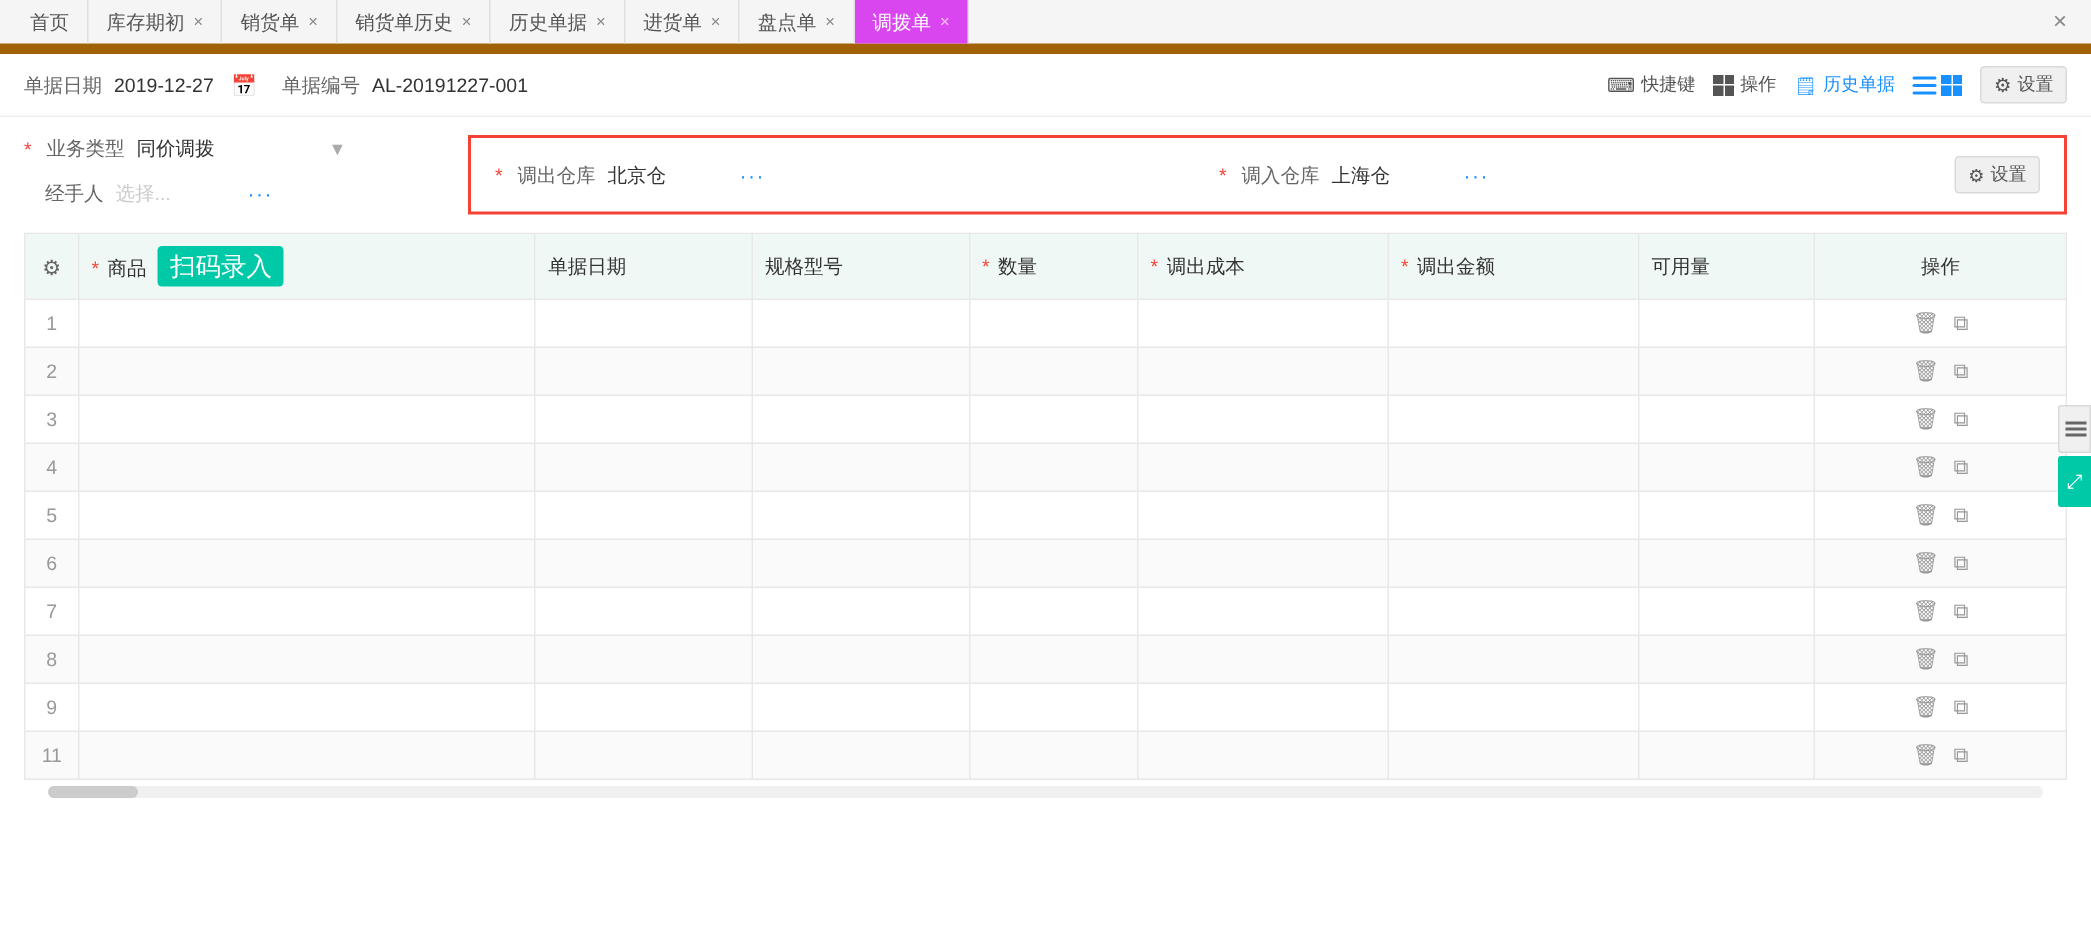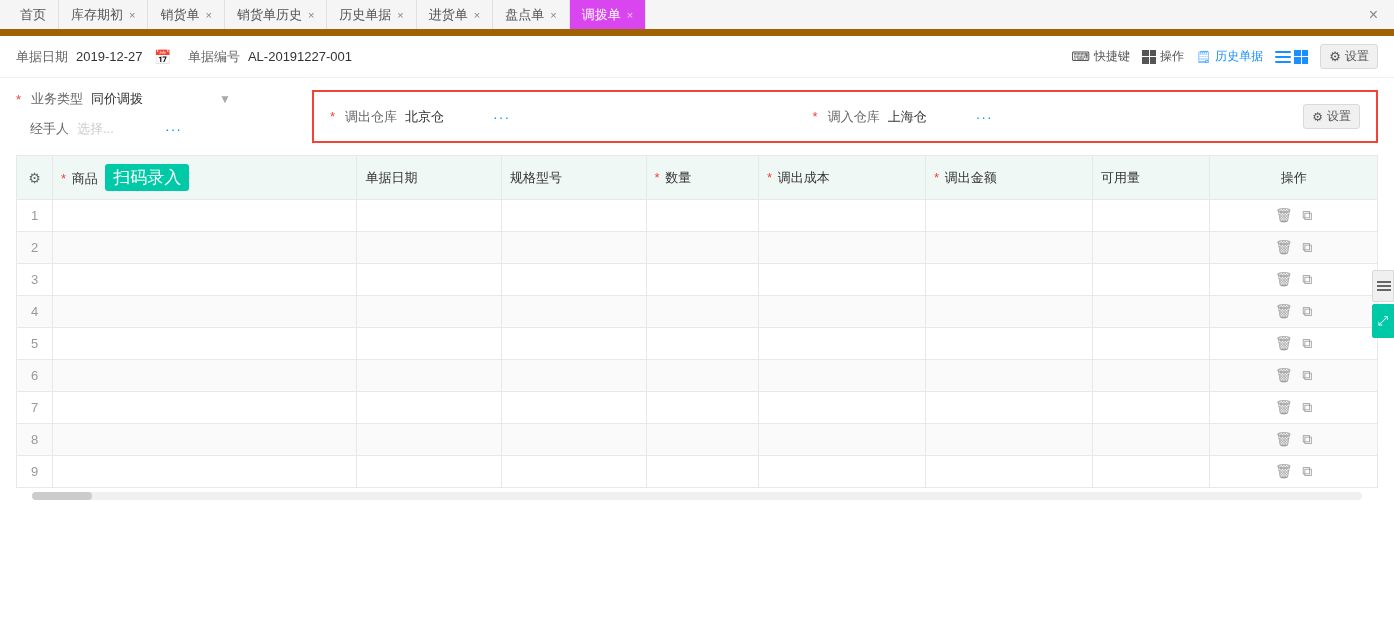--- a/index.html
+++ b/index.html
@@ -569,20 +569,34 @@
       <td></td>
       <td></td>
       <td></td>
       <td></td>
       <td></td>
       <td class="action-col">
         <span class="icon-btn" title="删除">🗑</span>
         <span class="icon-btn" title="复制">⧉</span>
       </td>
     </tr>
+        <tr>
+      <td class="row-num">11</td>
+      <td></td>
+      <td></td>
+      <td></td>
+      <td></td>
+      <td></td>
+      <td></td>
+      <td></td>
+      <td class="action-col">
+        <span class="icon-btn" title="删除">🗑</span>
+        <span class="icon-btn" title="复制">⧉</span>
+      </td>
+    </tr>
       </tbody>
   </table>
   <div class="scroll-bar">
     <div class="scroll-thumb"></div>
   </div>
 </div>
 
 <div style="position:fixed;right:0;top:270px;display:flex;flex-direction:column;gap:2px;z-index:100;">
   <div style="width:22px;background:#f0f0f0;border:1px solid #d9d9d9;padding:8px 4px;font-size:13px;color:#555;cursor:pointer;text-align:center;border-radius:2px 0 0 2px;">
     <div style="width:14px;height:2px;background:#666;margin:2px auto;"></div>

